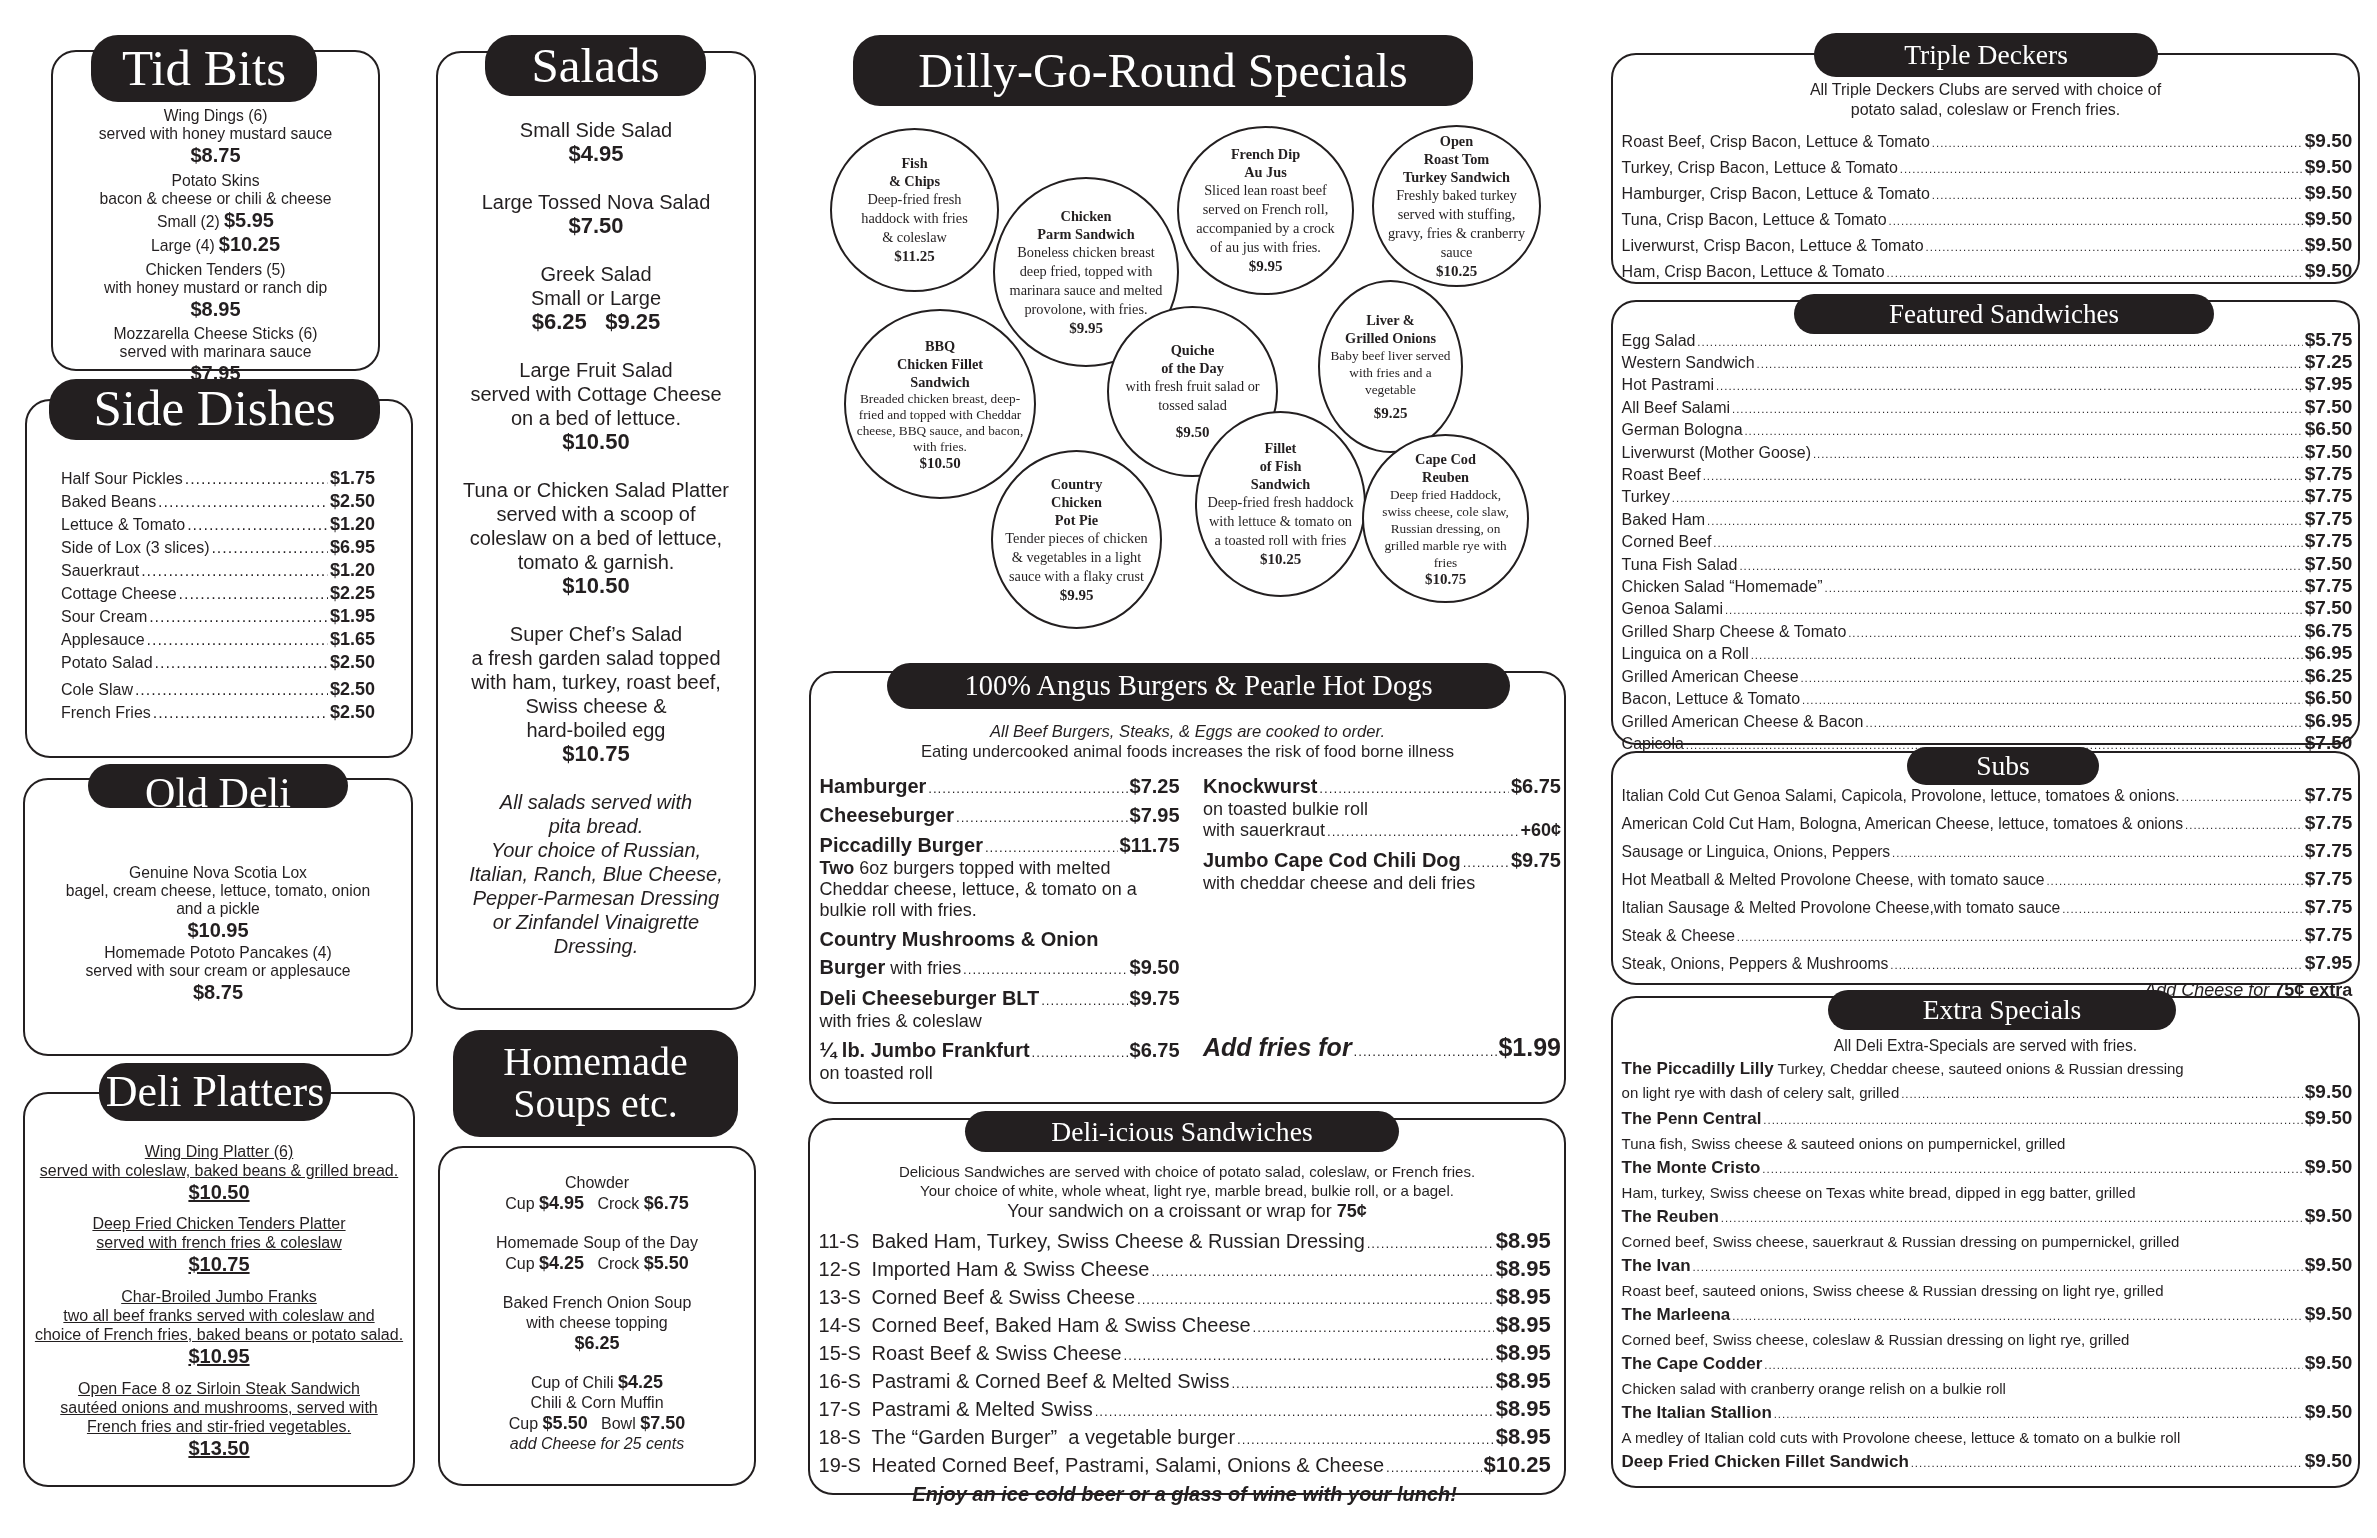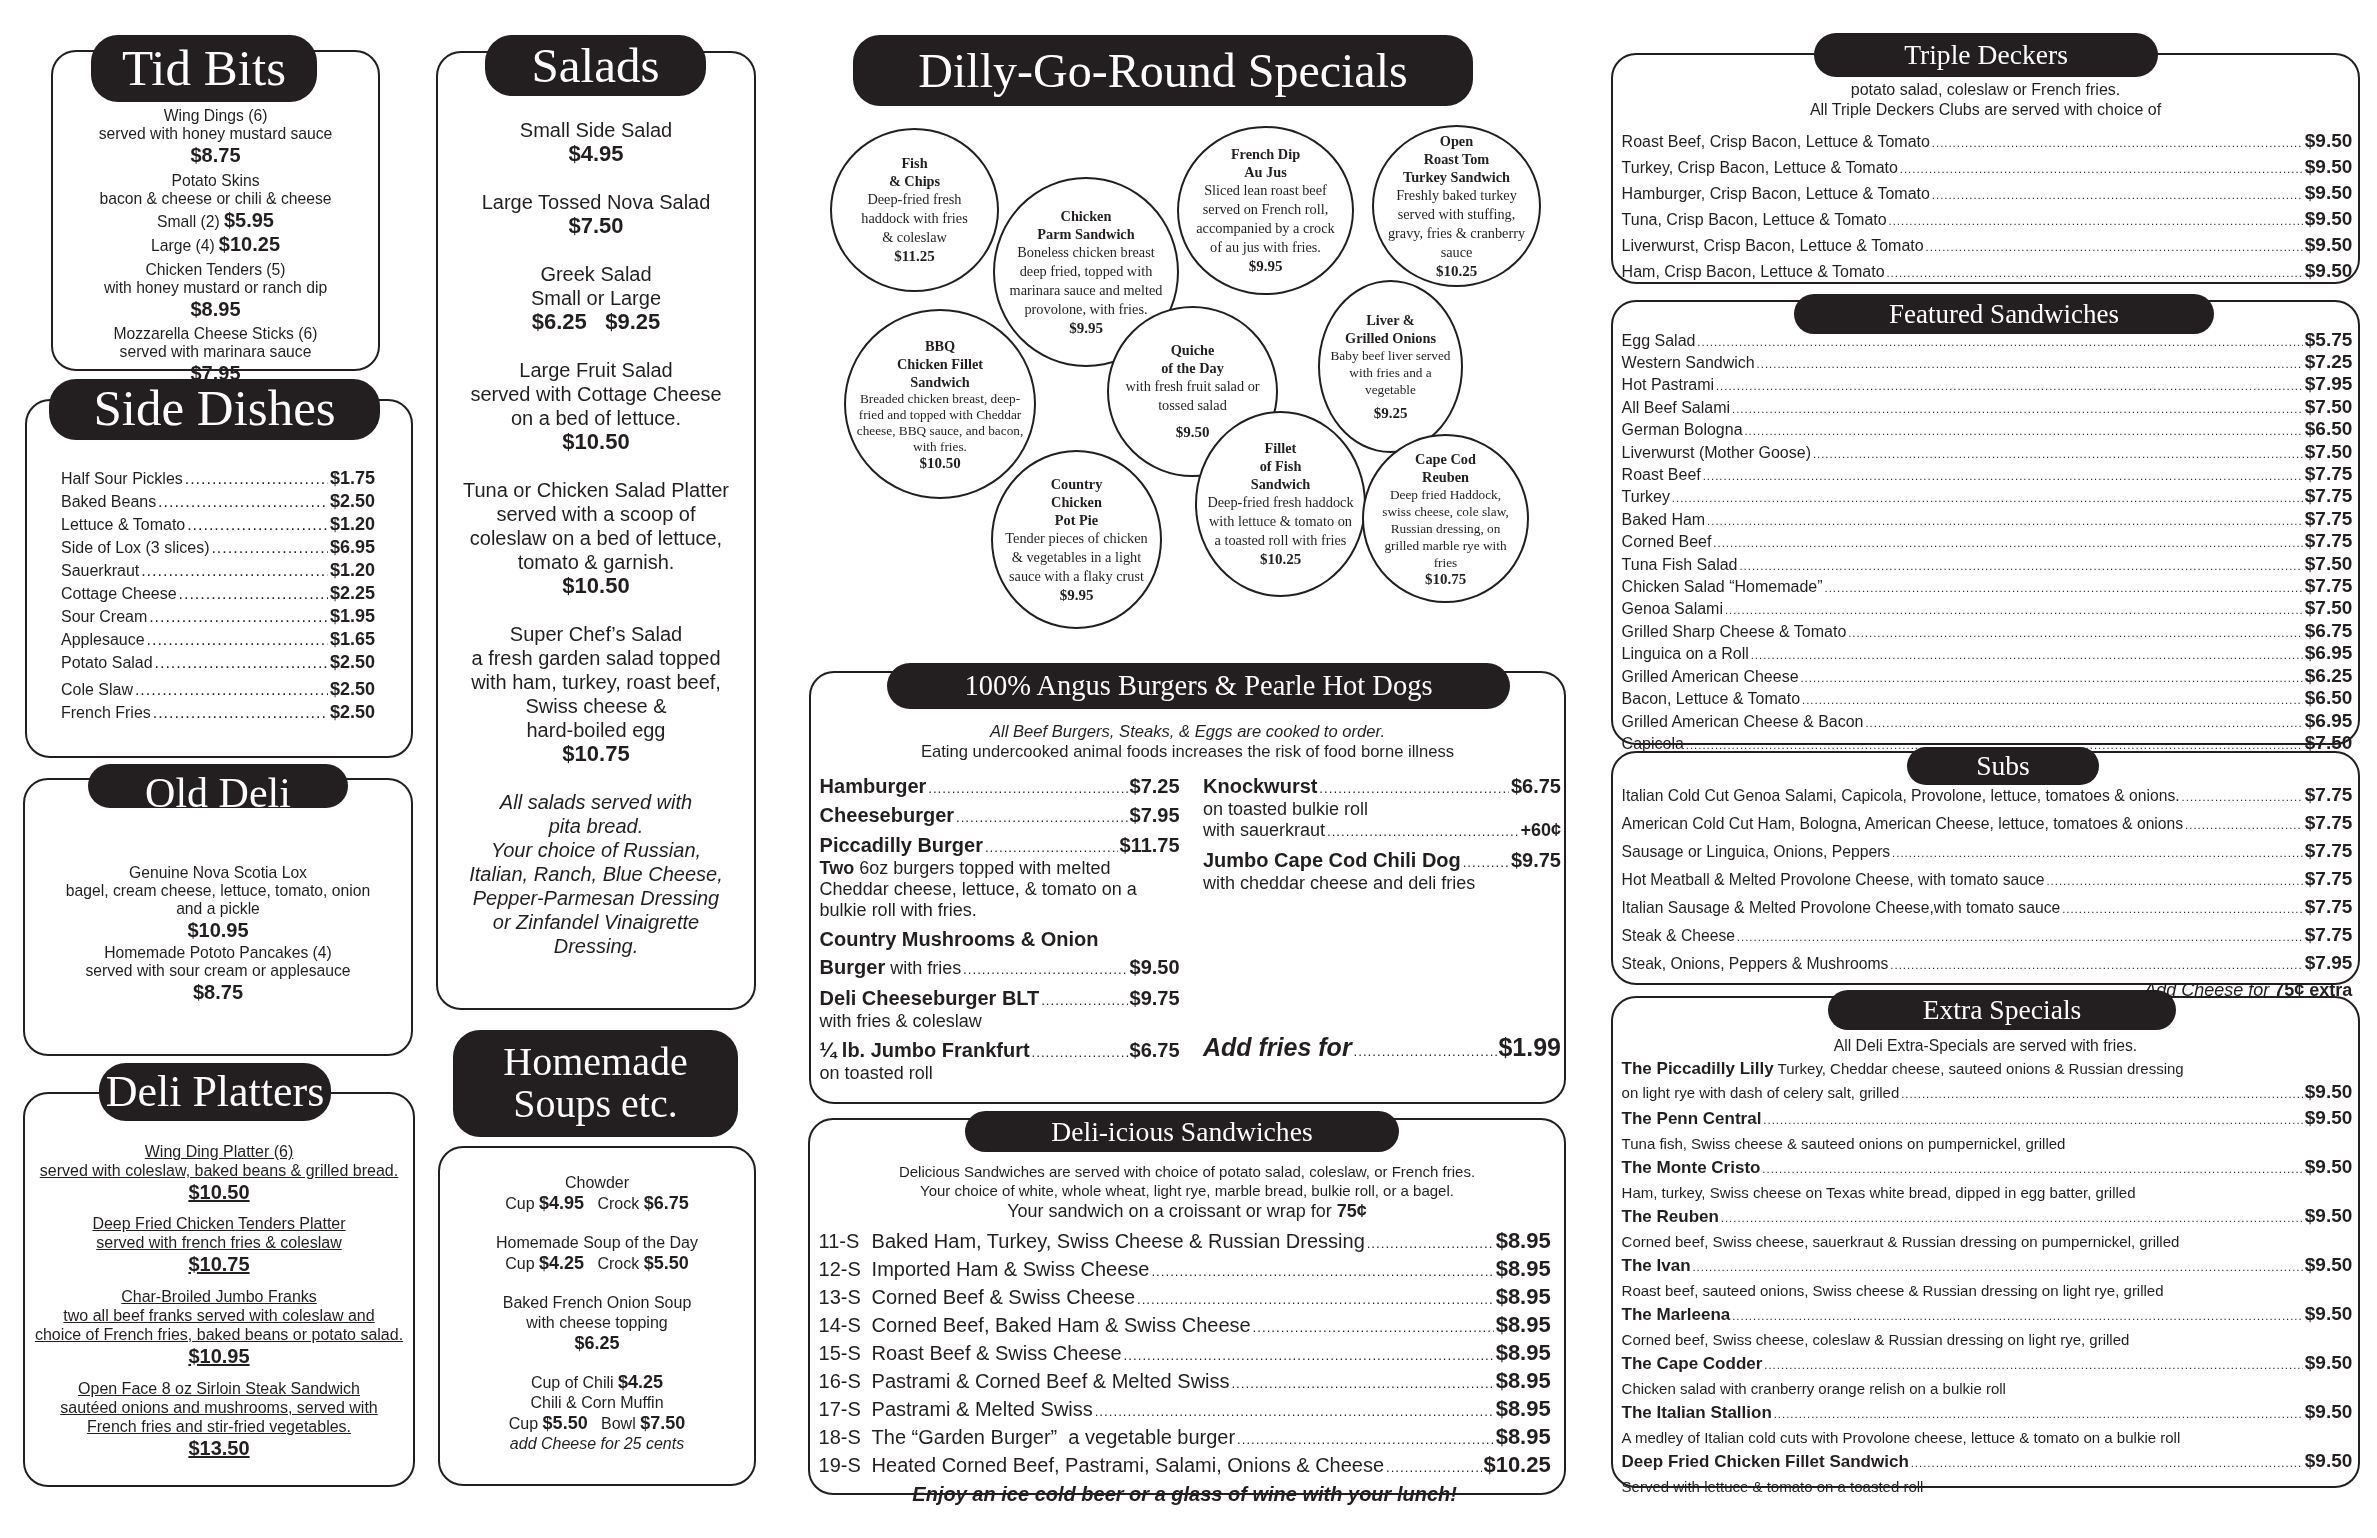--- a/index.html
+++ b/index.html
@@ -448,22 +448,22 @@
         <span class="dots" style="font-size:13.3px;"></span>
         <span class="p" style="font-size:22px;">$10.25</span>
       </div>
     <div class="center bold italic" style="font-size:20px; margin-top:1.9px;">Enjoy an ice cold beer or a glass of wine with your lunch!</div>
   </div>
 </div>
 <div class="title" style="left:965px; top:1111px; width:434px; height:41px; font-size:27.6px; line-height:41px;">Deli-icious Sandwiches</div>
 
 <div class="box" style="left:1611px; top:53px; width:749px; height:231px;">
   <div class="center" style="padding-top:25px; font-size:16px; line-height:20px;">
+    <div>All Triple Deckers Clubs are served with choice of</div>
     <div>potato salad, coleslaw or French fries.</div>
-    <div>All Triple Deckers Clubs are served with choice of</div>
   </div>
   <div style="padding:8.6px 5.7px 0 8.6px; font-size:16px; line-height:24px;">
     <div class="row">
         <span class="name">Roast Beef, Crisp Bacon, Lettuce &amp; Tomato</span>
         <span class="dots" style="font-size:11.4px;"></span>
         <span class="p" style="font-size:19px;">$9.50</span>
       </div>
     <div class="row">
         <span class="name">Turkey, Crisp Bacon, Lettuce &amp; Tomato</span>
         <span class="dots" style="font-size:11.4px;"></span>
@@ -703,18 +703,17 @@
           <span class="p" style="font-size:19px;">$9.50</span>
         </div>
       <div>A medley of Italian cold cuts with Provolone cheese, lettuce &amp; tomato on a bulkie roll</div>
     </div>
     <div>
       <div class="row">
           <span class="name bold" style="font-size:17px;">Deep Fried Chicken Fillet Sandwich</span>
           <span class="dots" style="font-size:11.4px;"></span>
           <span class="p" style="font-size:19px;">$9.50</span>
         </div>
-      <div>Served with lettuce &amp; tomato on a toasted roll</div>
     </div>
   </div>
 </div>
 <div class="title" style="left:1828px; top:990px; width:348px; height:40px; font-size:27.6px; line-height:40px;">Extra Specials</div>
 
 
 </body></html>

